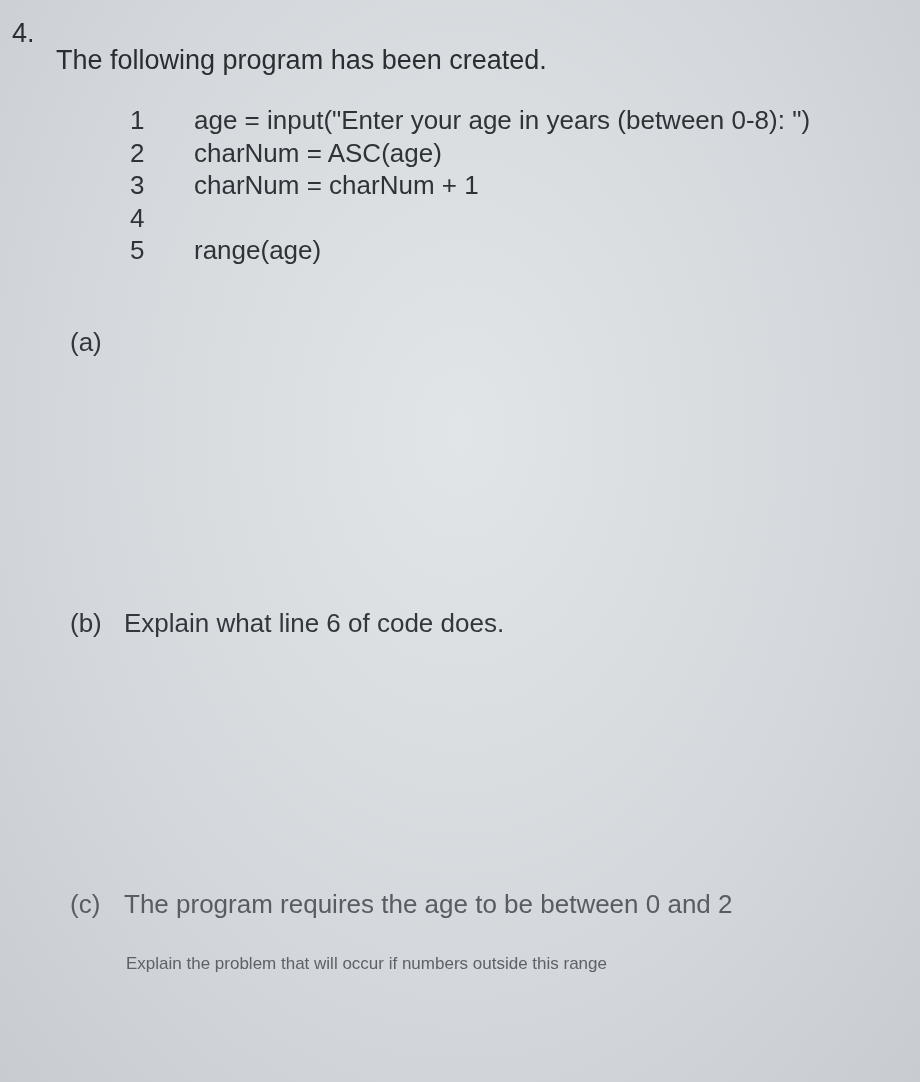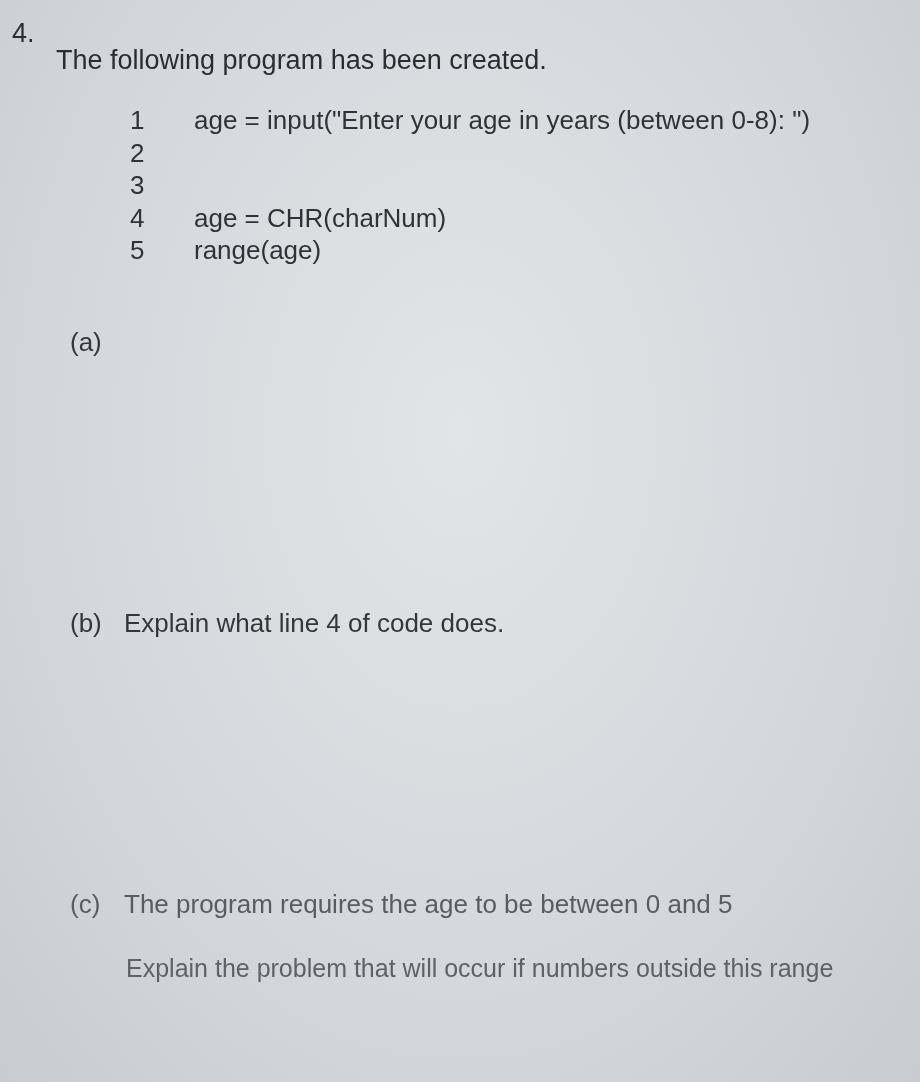--- a/index.html
+++ b/index.html
@@ -62,63 +62,64 @@
   .sublabel {
     width: 54px;
     flex-shrink: 0;
   }
   .gap-a { margin-bottom: 250px; }
   .gap-b { margin-bottom: 250px; }
   .part-c { color: #585c63; }
   .part-c-followup {
     margin-left: 116px;
     margin-top: 34px;
-    font-size: 25px;
+    font-size: 17px;
     color: #5d6269;
   }
 </style>
 </head>
 <body>
 
 <div class="page">
 
   <div class="qrow">
     <div class="qnum">4.</div>
     <div class="qtext">The following program has been created.</div>
   </div>
 
   <div class="codeblock">
     <div class="codeline">
       <span class="ln">1</span>
       <span>age = input("Enter your age in years (between 0-8): ")</span>
     </div>
     <div class="codeline">
       <span class="ln">2</span>
+      <span>charNum = ASC(age)</span>
     </div>
     <div class="codeline">
       <span class="ln">3</span>
+      <span>charNum = charNum + 1</span>
     </div>
     <div class="codeline">
       <span class="ln">4</span>
-      <span>age = CHR(charNum)</span>
     </div>
     <div class="codeline">
       <span class="ln">5</span>
       <span>range(age)</span>
     </div>
   </div>
 
   <div class="subpart gap-a">
     <div class="sublabel">(a)</div>
   </div>
 
   <div class="subpart gap-b">
     <div class="sublabel">(b)</div>
-    <div>Explain what line 4 of code does.</div>
+    <div>Explain what line 6 of code does.</div>
   </div>
 
   <div class="subpart part-c">
     <div class="sublabel">(c)</div>
-    <div>The program requires the age to be between 0 and 5</div>
+    <div>The program requires the age to be between 0 and 2</div>
   </div>
   <div class="part-c-followup">Explain the problem that will occur if numbers outside this range</div>
 
 </div>
 
 </body></html>

